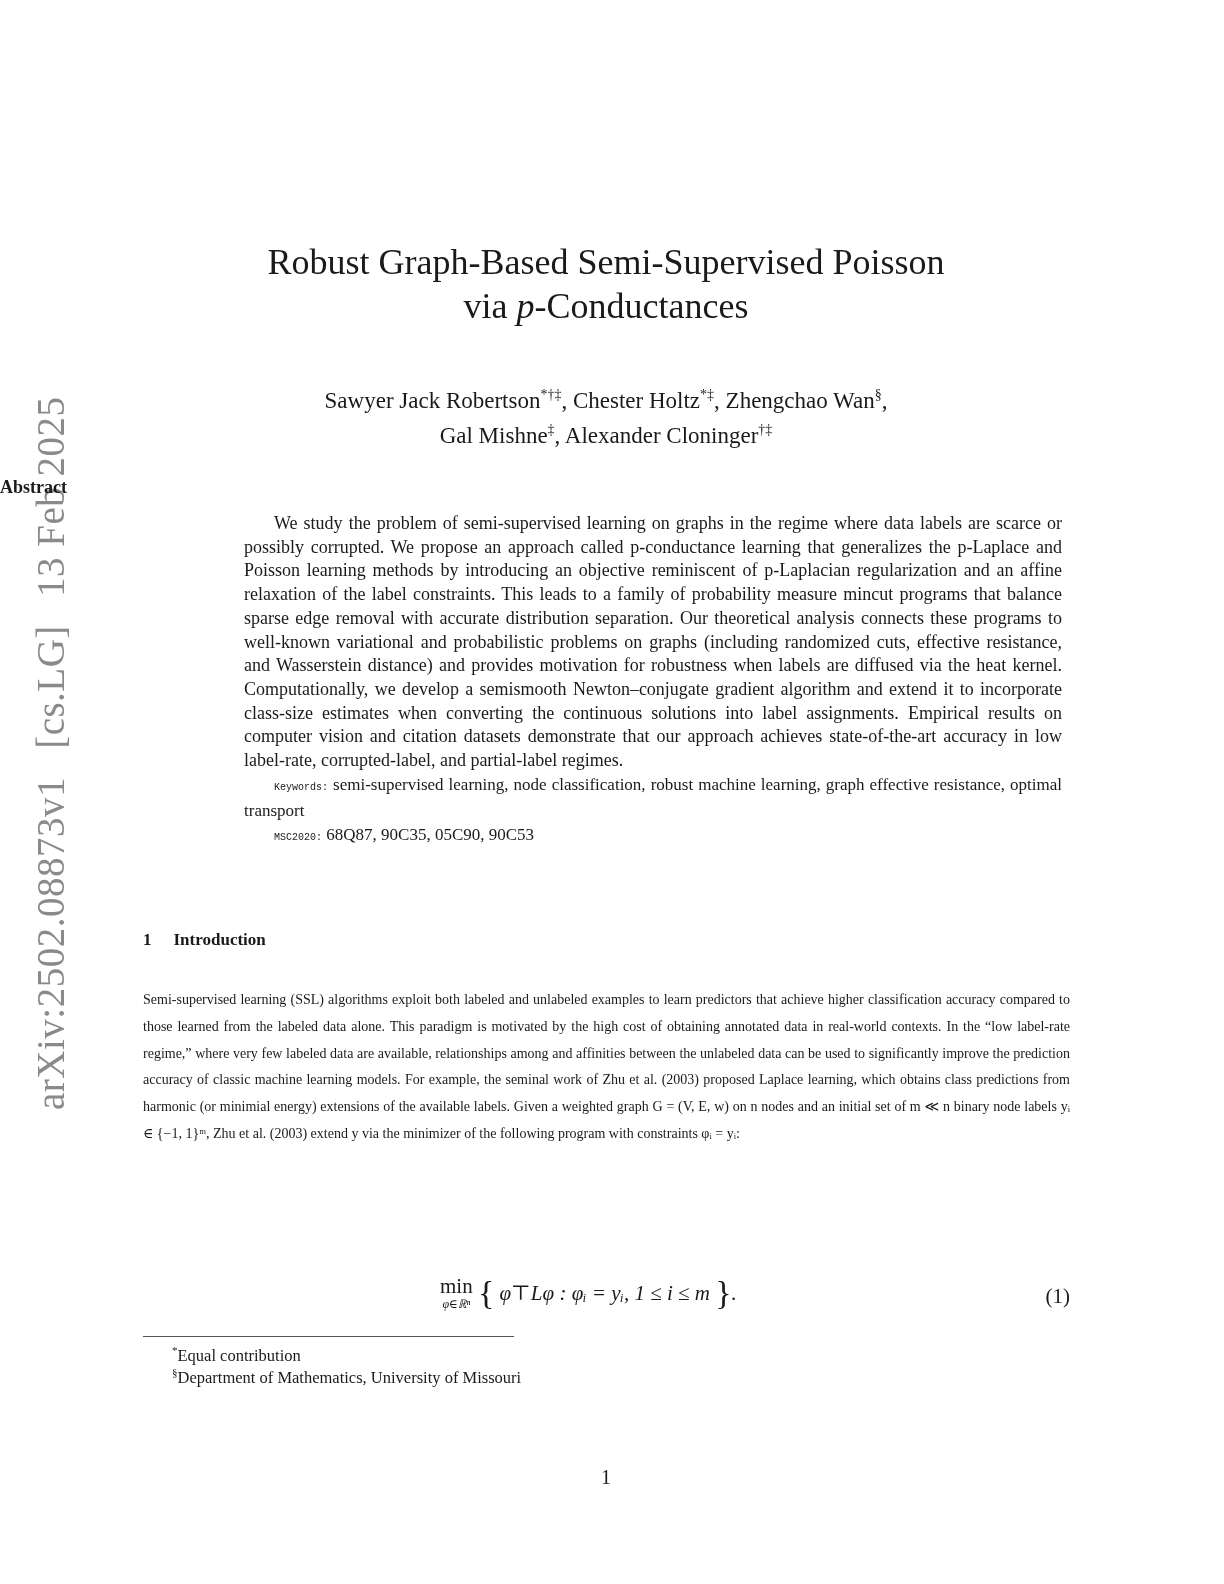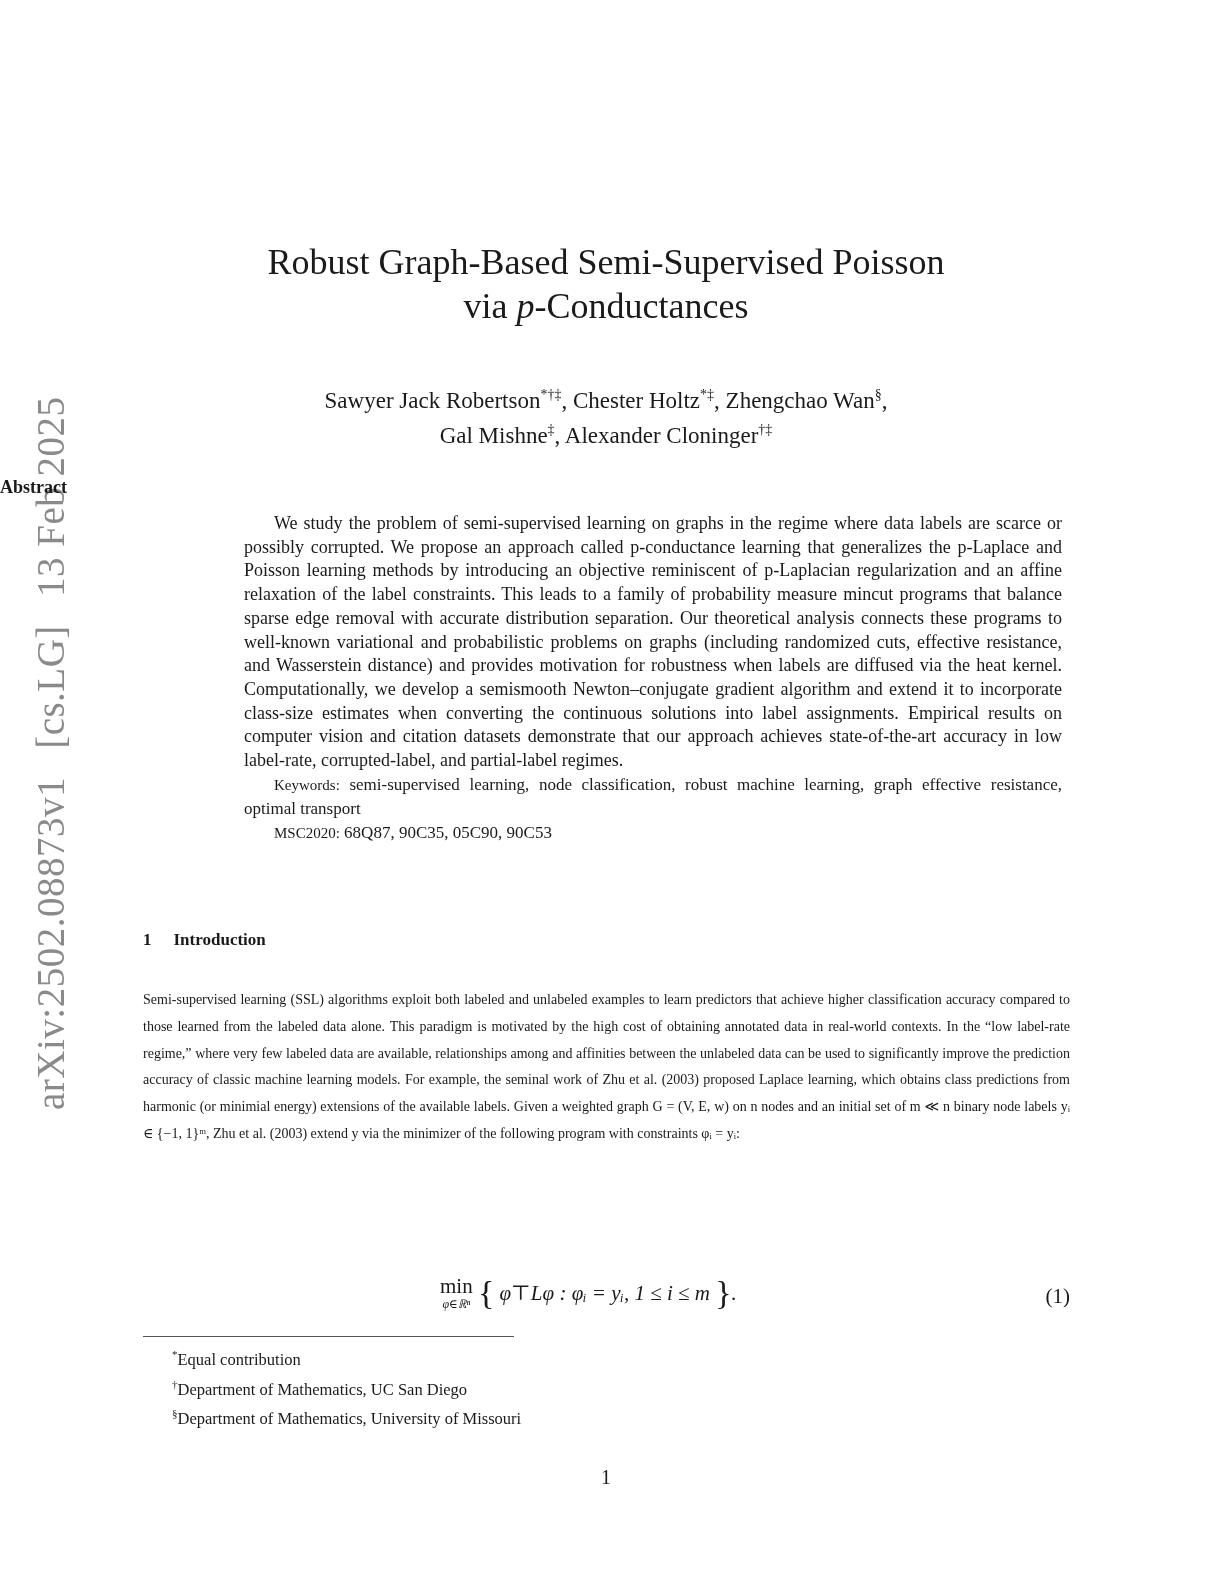--- a/index.html
+++ b/index.html
@@ -24,21 +24,21 @@
   .authors sup { font-size: 14px; }
   .abs-head {
     position: absolute; top: 477px; left: 0; width: 1212px; text-align: left;
     font-size: 18px; font-weight: bold;
   }
   .abstract {
     position: absolute; top: 512px; left: 197px; width: 818px;
     font-size: 18px; line-height: 23.7px; text-align: justify; margin-left: 47px;
   }
   .abstract p { margin: 0; text-indent: 30px; }
-  .mono { font-family: Liberation Serif, serif; font-size: 15px; }
+  .mono { font-family: Liberation Mono, monospace; font-size: 10px; }
   .kw { margin: 0; text-indent: 30px; font-size: 17px; line-height: 23.7px; }
   .section {
     position: absolute; top: 930px; left: 143px; font-size: 17px; font-weight: bold;
   }
   .section .num { margin-right: 22px; }
   .body {
     position: absolute; top: 987px; left: 143px; width: 927px;
     font-size: 14px; line-height: 26.8px; text-align: justify;
   }
   .body p { margin: 0; }
@@ -46,21 +46,21 @@
     position: absolute; top: 1274px; left: 143px; width: 927px; height: 50px;
     font-size: 21px;
   }
   .eq .expr { position: absolute; left: 297px; top: 0; font-style: italic; }
   .eq .min { display: inline-block; text-align: center; font-style: normal; vertical-align: top; }
   .eq .min .sub { display: block; font-size: 12px; font-style: italic; margin-top: -4px; }
   .eq .brace { font-size: 34px; font-style: normal; vertical-align: -4px; }
   .eq .eqnum { position: absolute; right: 0; top: 10px; font-style: normal; }
   .fn-rule { position: absolute; top: 1336px; left: 143px; width: 371px; border-top: 1.5px solid #555; }
   .footnotes {
-    position: absolute; top: 1342px; left: 172px; font-size: 16.5px; line-height: 25px;
+    position: absolute; top: 1342px; left: 172px; font-size: 16.5px; line-height: 17px;
   }
   .footnotes div { margin: 0; }
   .footnotes sup { font-size: 11px; }
   .pagenum { position: absolute; top: 1466px; left: 0; width: 1212px; text-align: center; font-size: 20px; }
   i { font-style: italic; }
 </style>
 </head>
 <body>
 
 <div class="stamp">
@@ -108,17 +108,16 @@
     <span class="brace">{</span>
     <span>φ⊤Lφ : φᵢ = yᵢ, 1 ≤ i ≤ m</span>
     <span class="brace">}</span><span>.</span>
   </div>
   <span class="eqnum">(1)</span>
 </div>
 
 <div class="fn-rule"></div>
 <div class="footnotes">
   <div><sup>*</sup><span>Equal contribution</span></div>
-  <div><sup>†</sup><span>Department of Mathematics, UC San Diego</span></div>
   <div><sup>§</sup><span>Department of Mathematics, University of Missouri</span></div>
 </div>
 
 <div class="pagenum">1</div>
 
 </body></html>

